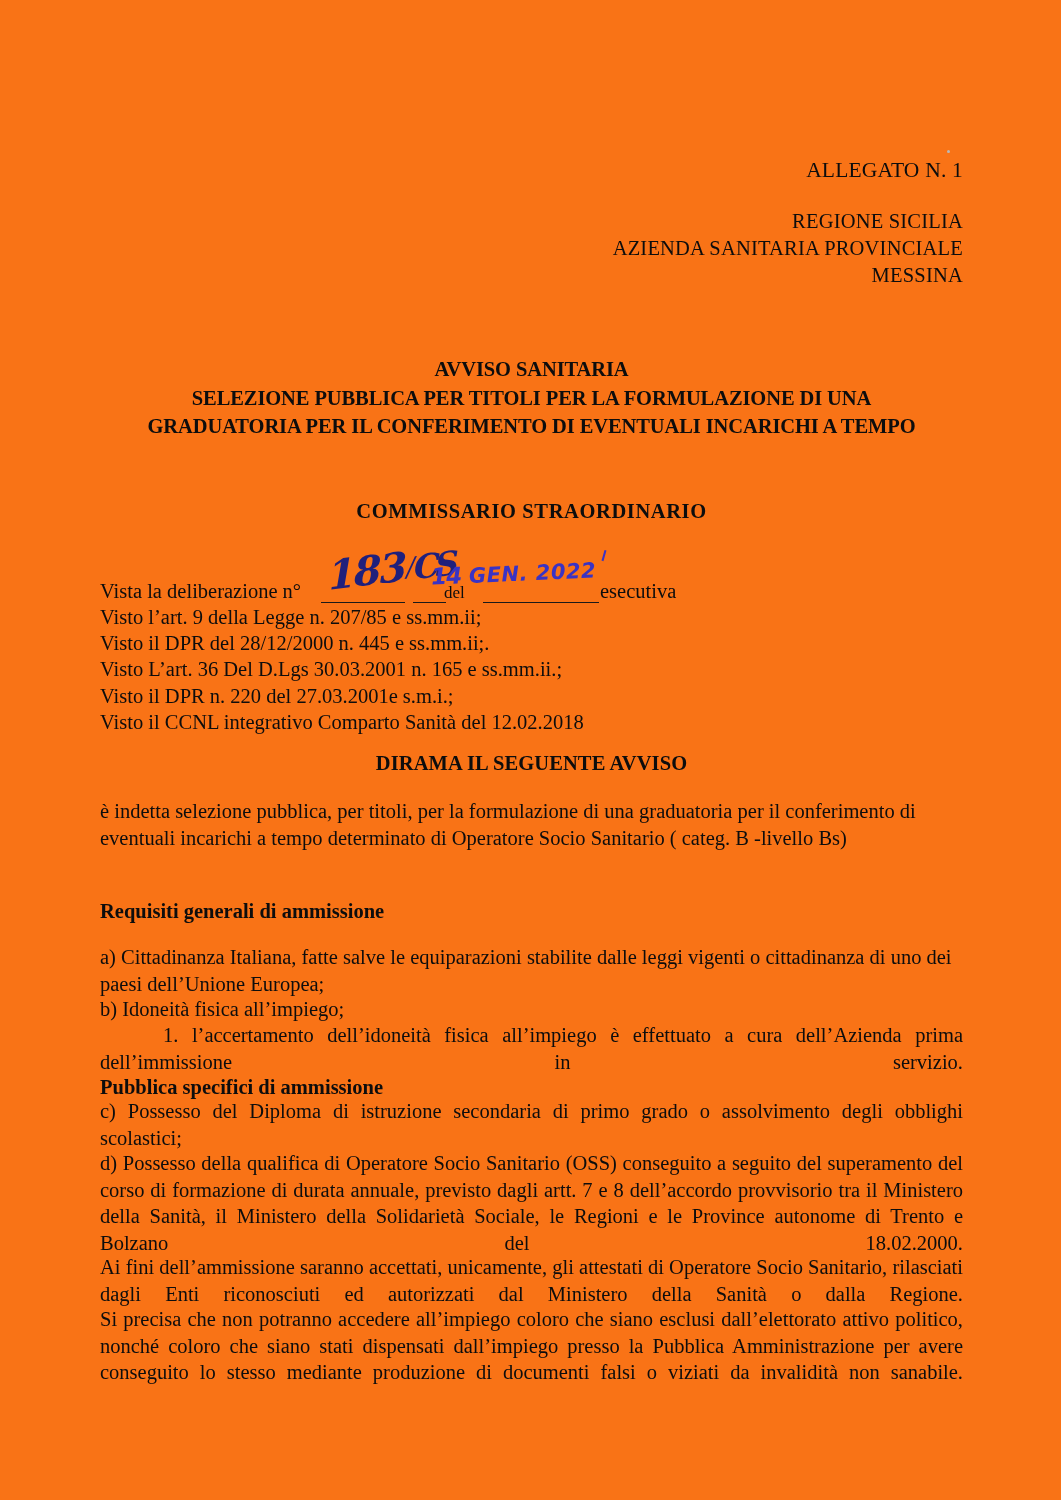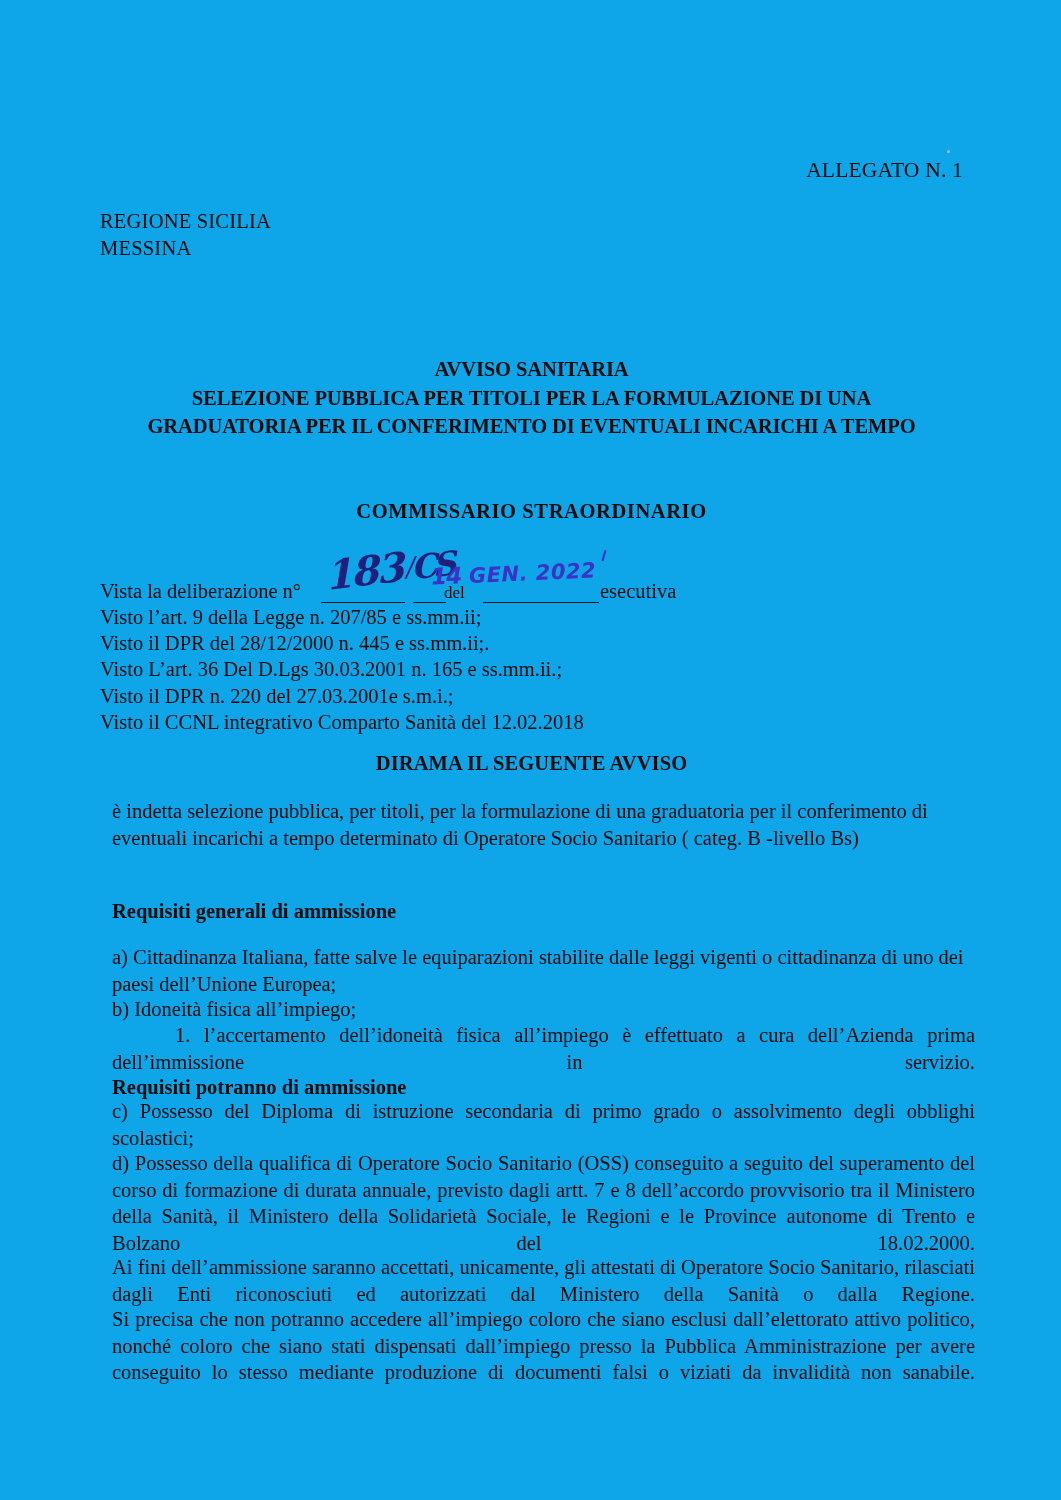--- a/index.html
+++ b/index.html
@@ -9,21 +9,21 @@
     background: #ffffff;
   }
   body {
     font-family: "Liberation Serif", "DejaVu Serif", serif;
     color: #0d0d0d;
   }
   .page {
     position: relative;
     width: 1061px;
     height: 1500px;
-    background: #0ea5e9;
+    background: #f97316;
     overflow: hidden;
     box-sizing: border-box;
   }
   .sheet {
     position: absolute;
     left: 100px;
     top: 0;
     width: 863px;
   }
 
@@ -44,21 +44,21 @@
     height: 3px;
     background: #b9b9b9;
     border-radius: 50%;
   }
 
   .org-block {
     position: absolute;
     top: 208px;
     left: 0;
     width: 863px;
-    text-align: left;
+    text-align: right;
     font-size: 20.5px;
     line-height: 27px;
     letter-spacing: 0.2px;
   }
   .org-block div { white-space: nowrap; }
 
   .title-block {
     position: absolute;
     top: 355px;
     left: -22px;
@@ -167,21 +167,21 @@
     left: 0;
     width: 863px;
     text-align: center;
     font-weight: bold;
     font-size: 20.5px;
     letter-spacing: 0.1px;
   }
 
   .para {
     position: absolute;
-    left: 12px;
+    left: 0;
     width: 863px;
     font-size: 20.5px;
     line-height: 26.5px;
     text-align: justify;
     text-justify: inter-word;
     hyphens: none;
   }
   .p-intro   { top: 798px; }
   .req-gen   { top: 898px; font-weight: bold; }
   .p-a       { top: 944px; }
@@ -207,20 +207,21 @@
 
 <div class="page">
   <div class="sheet">
 
     <div class="speck"></div>
 
     <div class="allegato">ALLEGATO N. 1</div>
 
     <div class="org-block">
       <div>REGIONE SICILIA</div>
+      <div>AZIENDA SANITARIA PROVINCIALE</div>
       <div>MESSINA</div>
     </div>
 
     <div class="title-block">
       <div>AVVISO SANITARIA</div>
       <div>SELEZIONE PUBBLICA PER TITOLI PER LA FORMULAZIONE DI UNA</div>
       <div>GRADUATORIA PER IL CONFERIMENTO DI EVENTUALI INCARICHI A TEMPO</div>
     </div>
 
     <div class="commissario">COMMISSARIO STRAORDINARIO</div>
@@ -255,21 +256,21 @@
     <div class="para p-intro nojust">è indetta selezione pubblica, per titoli, per la formulazione di una graduatoria per il conferimento di eventuali incarichi a tempo determinato di Operatore Socio Sanitario ( categ. B -livello Bs)</div>
 
     <div class="para req-gen nojust">Requisiti generali di ammissione</div>
 
     <div class="para p-a nojust">a) Cittadinanza Italiana, fatte salve le equiparazioni stabilite dalle leggi vigenti o cittadinanza di uno dei paesi dell’Unione Europea;</div>
 
     <div class="para p-b nojust">b) Idoneità fisica all’impiego;</div>
 
     <div class="para p-1">1. l’accertamento dell’idoneità fisica all’impiego è effettuato a cura dell’Azienda prima dell’immissione in servizio.</div>
 
-    <div class="para req-spec nojust">Requisiti potranno di ammissione</div>
+    <div class="para req-spec nojust">Pubblica specifici di ammissione</div>
 
     <div class="para p-c">c) Possesso del Diploma di istruzione secondaria di primo grado o assolvimento degli obblighi scolastici;</div>
 
     <div class="para p-d">d) Possesso della qualifica di Operatore Socio Sanitario (OSS) conseguito a seguito del superamento del corso di formazione di durata annuale, previsto dagli artt. 7 e 8 dell’accordo provvisorio tra il Ministero della Sanità, il Ministero della Solidarietà Sociale, le Regioni e le Province autonome di Trento e Bolzano del 18.02.2000.</div>
 
     <div class="para p-ai">Ai fini dell’ammissione saranno accettati, unicamente, gli attestati di Operatore Socio Sanitario, rilasciati dagli Enti riconosciuti ed autorizzati dal Ministero della Sanità o dalla Regione.</div>
 
     <div class="para p-si">Si precisa che non potranno accedere all’impiego coloro che siano esclusi dall’elettorato attivo politico, nonché coloro che siano stati dispensati dall’impiego presso la Pubblica Amministrazione per avere conseguito lo stesso mediante produzione di documenti falsi o viziati da invalidità non sanabile.</div>
 
   </div>

